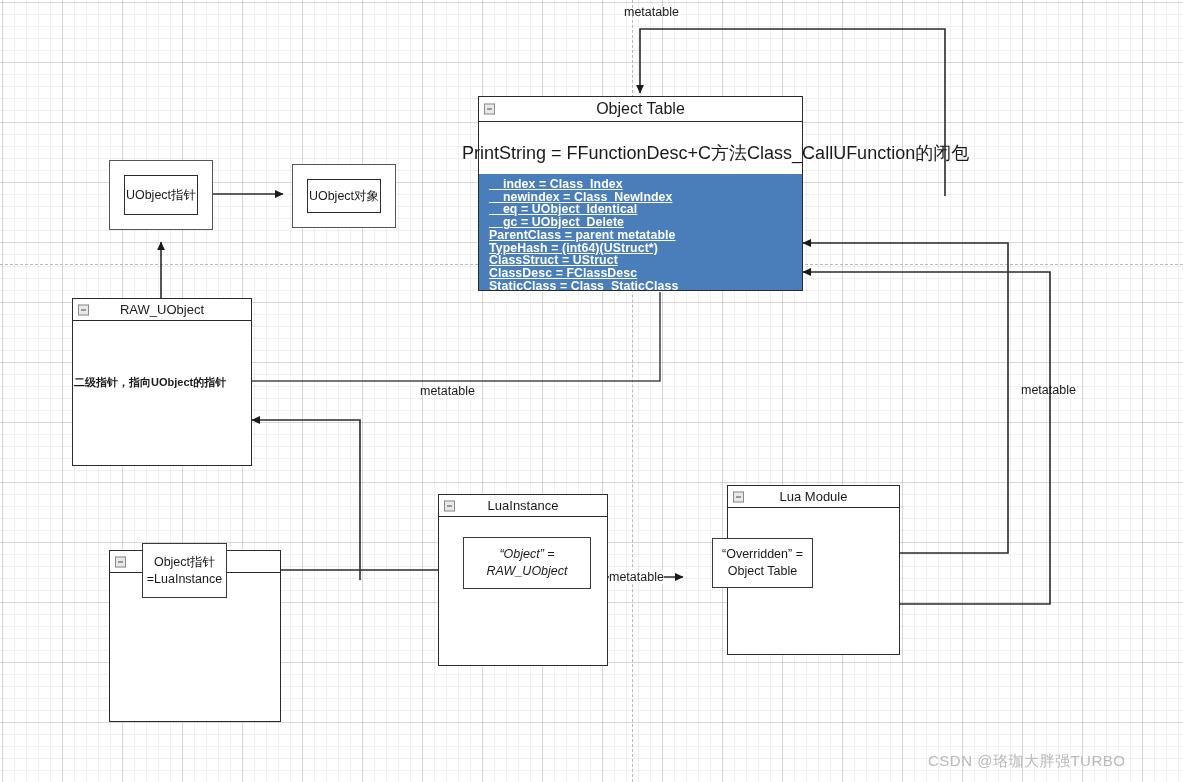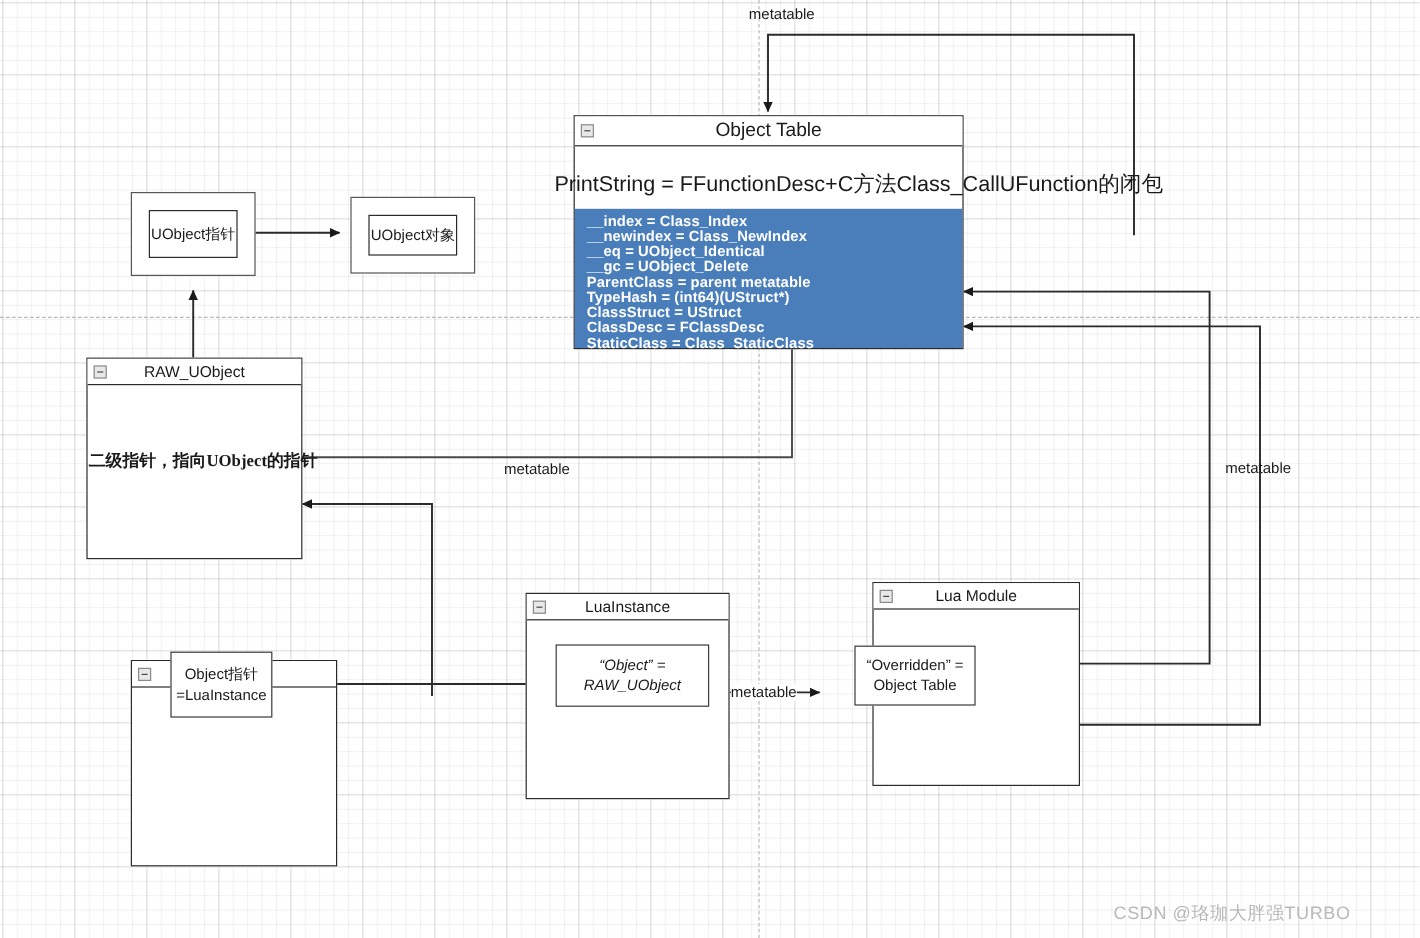--- a/index.html
+++ b/index.html
@@ -83,24 +83,23 @@
   .dbl-box > .inner {
     width:100%; height:100%;
     border:1px solid #2b2b2b;
     box-sizing:border-box;
     display:flex; align-items:center; justify-content:center;
     text-align:center;
     font-size:12.5px; color:#1a1a1a;
   }
   .note-text {
     position:absolute;
-    font-size:14px;
-    color:#1a1a1a;
-    white-space:nowrap;
-    font-family:Liberation Serif, serif;
+    font-size:11px;
+    color:#1a1a1a;
+    white-space:nowrap;
   }
   .edge-label {
     position:absolute;
     font-size:12.5px;
     color:#1a1a1a;
     background:transparent;
     white-space:nowrap;
   }
   .ot-desc {
     position:absolute;
@@ -165,21 +164,21 @@
     </g>
   </svg>
 
   <div class="uml" style="left:478px; top:96px; width:325px; height:195px;">
     <div class="uml-title big">
       <span class="collapse-icon"></span>
       <span>Object Table</span>
     </div>
   </div>
   <div class="ot-desc" style="left:462px; top:141px;">PrintString = FFunctionDesc+C方法Class_CallUFunction的闭包</div>
-  <div class="ot-props" style="left:479px; top:174px; width:323px; height:116px;">
+  <div class="ot-props" style="left:479px; top:174px; width:323px; height:116px;text-decoration:underline;">
     <div>__index = Class_Index</div>
     <div>__newindex = Class_NewIndex</div>
     <div>__eq = UObject_Identical</div>
     <div>__gc = UObject_Delete</div>
     <div>ParentClass = parent metatable</div>
     <div>TypeHash = (int64)(UStruct*)</div>
     <div>ClassStruct  = UStruct</div>
     <div>ClassDesc = FClassDesc</div>
     <div>StaticClass = Class_StaticClass</div>
     <div>Cast = Class_Cast</div>

